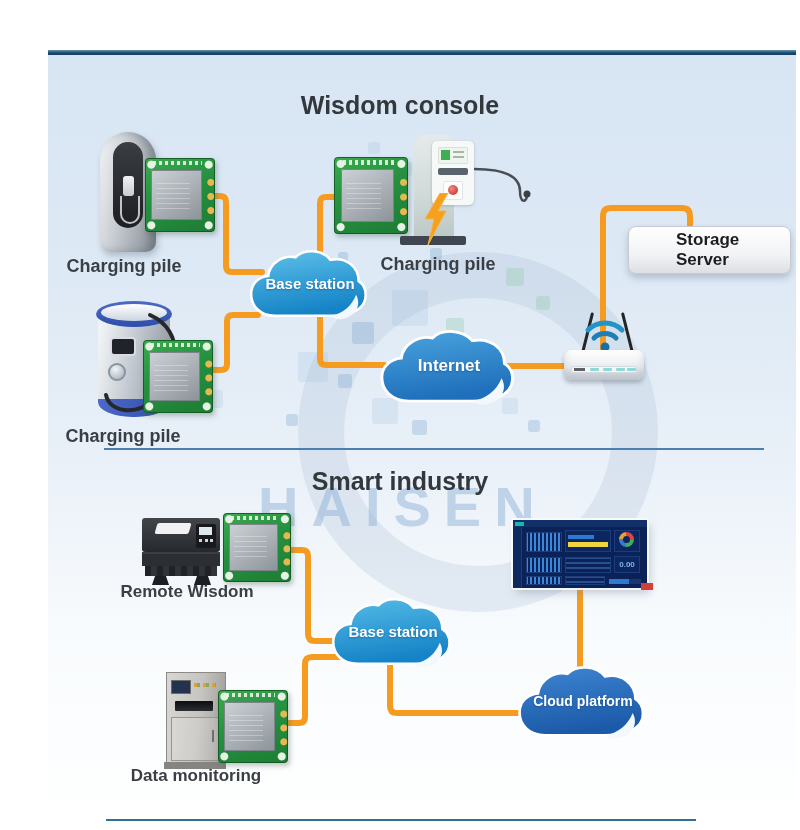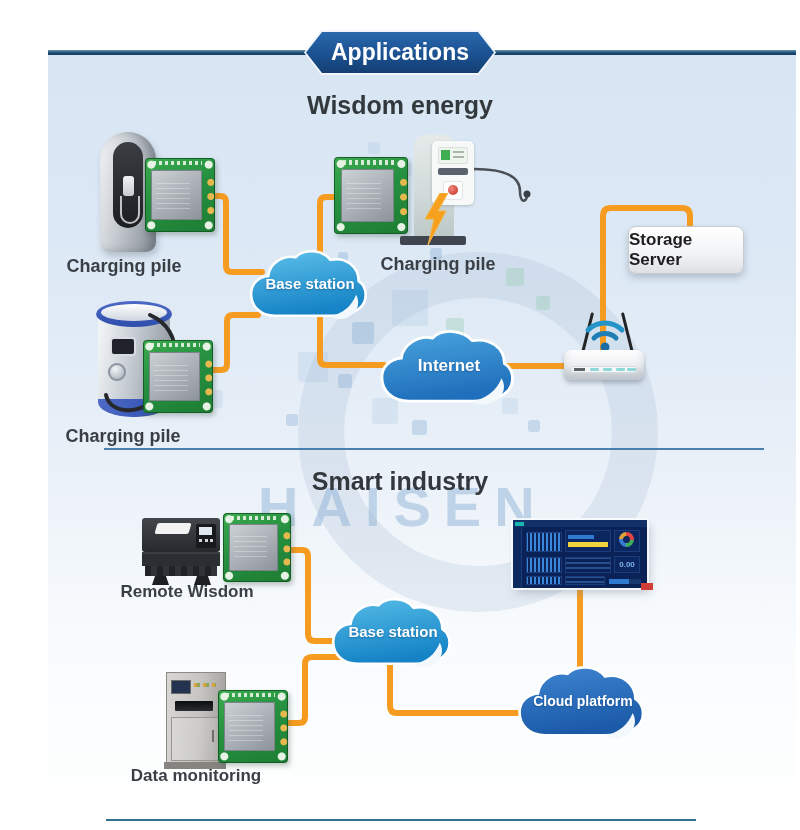--- a/index.html
+++ b/index.html
@@ -149,21 +149,21 @@
   .rt-strip{left:7px;top:16px;width:66px;height:7px;border-radius:3px;background:#f5f6f8;
     box-shadow:inset 0 0 0 1px #d5dade;}
   .rt-led{top:2px;width:9px;height:3px;border-radius:1px;background:#8fd8d8;}
   .rt-dash{left:3px;top:2px;width:11px;height:3px;background:#5c6166;}
 
   
   .server-box{left:628px;top:226px;width:114px;height:46px;border-radius:8px;
     background:linear-gradient(180deg,#ffffff 0%,#f2f3f5 60%,#dddfe3 100%);
     border:1px solid #c6cad1;box-shadow:0 4px 7px rgba(100,112,132,.35);
     display:flex;align-items:center;justify-content:center;
-    font-size:17px;font-weight:bold;color:#1d1d1f;}
+    font-size:17px;font-weight:bold;color:#1d1d1f;padding-left:47px;}
 
   
   .mc{left:513px;top:520px;width:134px;height:68px;background:#0a2257;border-radius:2px;
     box-shadow:0 0 0 2px rgba(250,252,254,.9), 3px 5px 9px rgba(120,132,152,.4);}
   .mc-head{left:0;top:0;width:134px;height:7px;background:#123168;}
   .mc-chip{left:2px;top:2px;width:9px;height:4px;background:#19b5b0;}
   .mc-side{left:0;top:7px;width:9px;height:61px;background:#0d2a60;
     box-shadow:inset -1px 0 0 #1a3d7c;}
   .mc-pane{position:absolute;box-shadow:inset 0 0 0 1px #1c3d7c;background:#0c2760;}
   .mc-bars{background:
@@ -220,25 +220,22 @@
       <path d="M213,370 L221,370 Q227,370 227,364 L227,321 Q227,315 233,315 L258,315"></path>
       <path d="M508,366 L578,366"></path>
       <path d="M603,362 L603,216 Q603,208 611,208 L682,208 Q690,208 690,216 L690,230"></path>
       <path d="M291,550 L302,550 Q308,550 308,556 L308,634 Q308,641 315,641 L350,641"></path>
       <path d="M289,723 L299,723 Q305,723 305,717 L305,664 Q305,657 312,657 L344,657"></path>
       <path d="M390,662 L390,706 Q390,713 397,713 L524,713"></path>
       <path d="M580,586 L580,678"></path>
     </g>
   </svg>
 
-  <div class="abs banner-rim">
-    <div class="banner">Applications</div>
-  </div>
-
-  <div class="abs sec-title" style="left:250px;top:91px">Wisdom energy</div>
+
+  <div class="abs sec-title" style="left:250px;top:91px">Wisdom console</div>
   <div class="abs sec-title" style="left:250px;top:467px">Smart industry</div>
 
   <div class="abs" style="left:96px;top:130px;width:120px;height:126px">
     <div class="abs tw-body"></div>
     <div class="abs tw-slot"></div>
     <div class="abs tw-nozzle"></div>
     <div class="abs tw-cable"></div>
   </div>
   <div class="abs pcb" style="left:145px;top:158px;width:70px;height:74px">
       <i></i>

